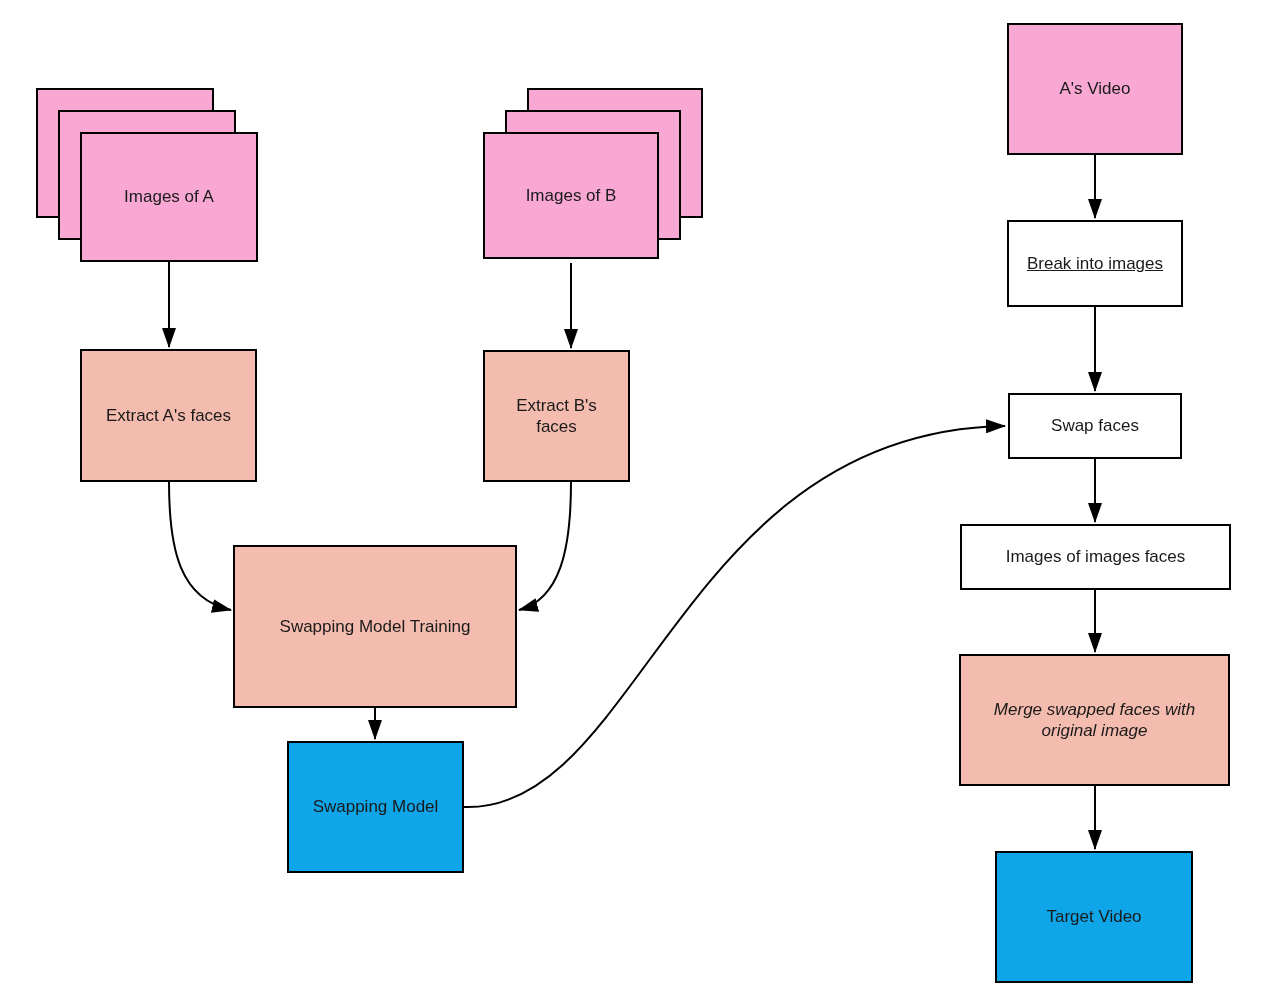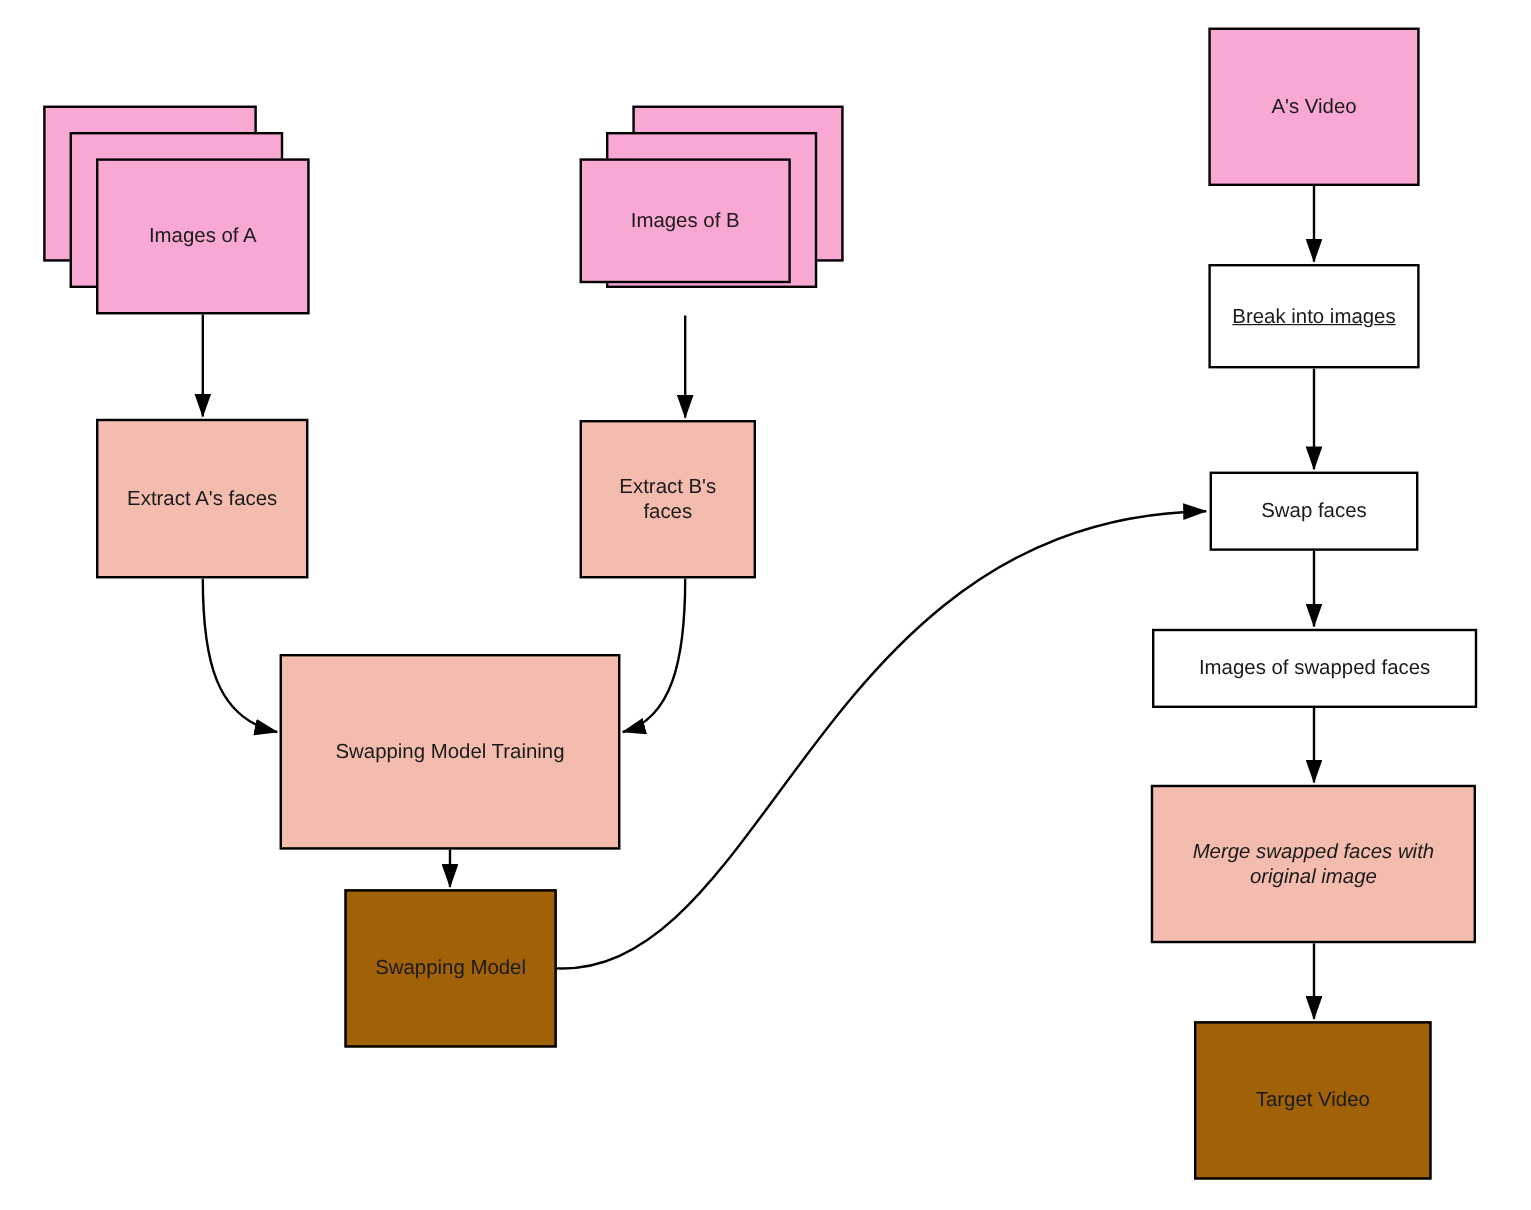--- a/index.html
+++ b/index.html
@@ -34,21 +34,21 @@
     justify-content: center;
     text-align: center;
     font-size: 17px;
     line-height: 1.25;
     color: #1a1a1a;
     padding: 4px 10px;
   }
   .node.merge { padding: 4px 14px; font-style: italic; }
   .green { background: #f9a8d4; }
   .red   { background: #f4bcae; }
-  .blue  { background: #a16207; }
+  .blue  { background: #0ea5e9; }
   .white { background: #ffffff; }
 </style>
 </head>
 <body>
 
 <div class="canvas">
 
   <svg class="edges" viewBox="0 0 1276 1008" xmlns="http://www.w3.org/2000/svg">
     <defs>
       <marker id="ah" viewBox="0 0 10 7" markerWidth="10" markerHeight="7" refX="9.5" refY="3.5" orient="auto" markerUnits="strokeWidth">
@@ -71,21 +71,21 @@
   </svg>
 
   <div class="stack-layer green" style="left:36px; top:88px; width:178px; height:130px;"></div>
   <div class="stack-layer green" style="left:58px; top:110px; width:178px; height:130px;"></div>
   <div class="node green" style="left:80px; top:132px; width:178px; height:130px;">
     <span>Images of A</span>
   </div>
 
   <div class="stack-layer green" style="left:527px; top:88px; width:176px; height:130px;"></div>
   <div class="stack-layer green" style="left:505px; top:110px; width:176px; height:130px;"></div>
-  <div class="node green" style="left:483px; top:132px; width:176px; height:104px;">
+  <div class="node green" style="left:483px; top:132px; width:176px; height:127px;">
     <span>Images of B</span>
   </div>
 
   <div class="node red" style="left:80px; top:349px; width:177px; height:133px;">
     <span>Extract A's faces</span>
   </div>
   <div class="node red" style="left:483px; top:350px; width:147px; height:132px;">
     <span>Extract B's faces</span>
   </div>
 
@@ -99,21 +99,21 @@
   <div class="node green" style="left:1007px; top:23px; width:176px; height:132px;">
     <span>A's Video</span>
   </div>
   <div class="node white" style="left:1007px; top:220px; width:176px; height:87px;text-decoration:underline;">
     <span>Break into images</span>
   </div>
   <div class="node white" style="left:1008px; top:393px; width:174px; height:66px;">
     <span>Swap faces</span>
   </div>
   <div class="node white" style="left:960px; top:524px; width:271px; height:66px;">
-    <span>Images of swapped faces</span>
+    <span>Images of images faces</span>
   </div>
   <div class="node red merge" style="left:959px; top:654px; width:271px; height:132px;">
     <span>Merge swapped faces with original image</span>
   </div>
   <div class="node blue" style="left:995px; top:851px; width:198px; height:132px;">
     <span>Target Video</span>
   </div>
 
 </div>
 

